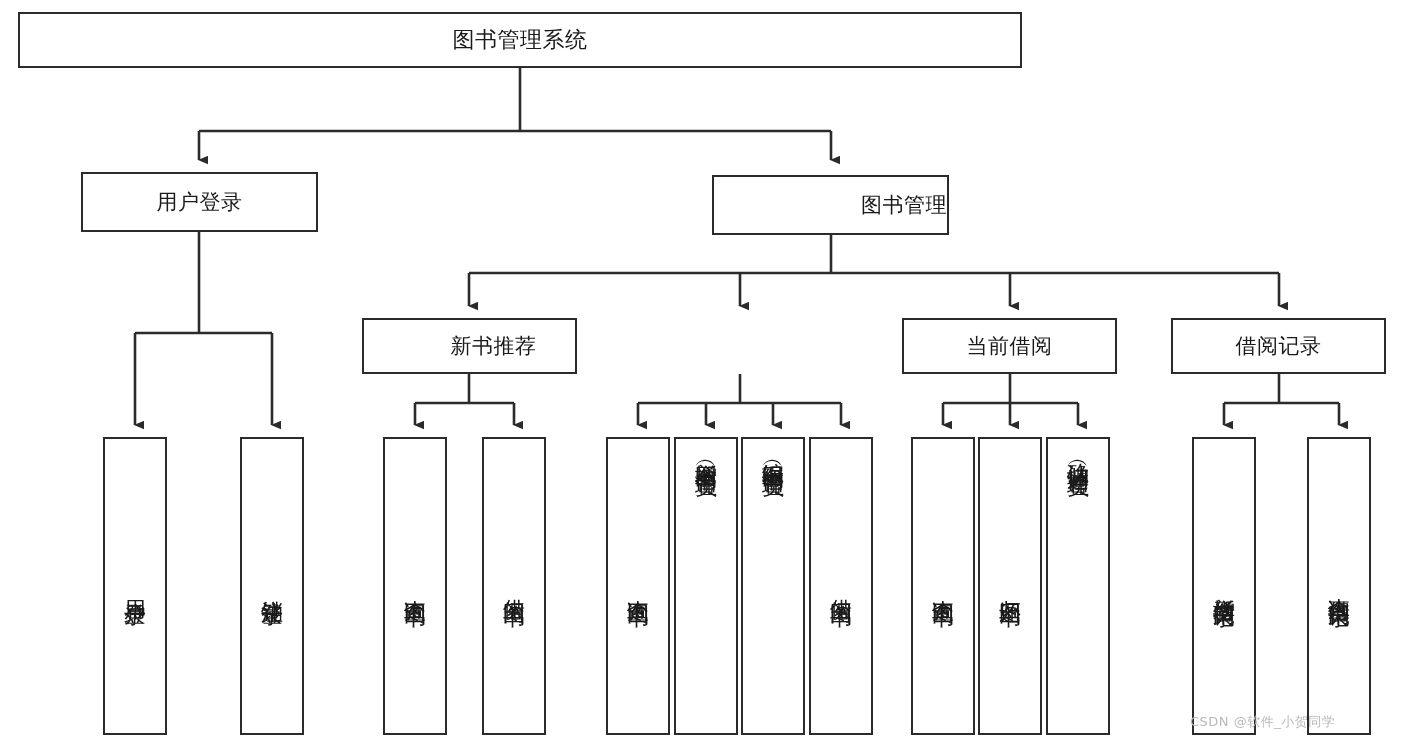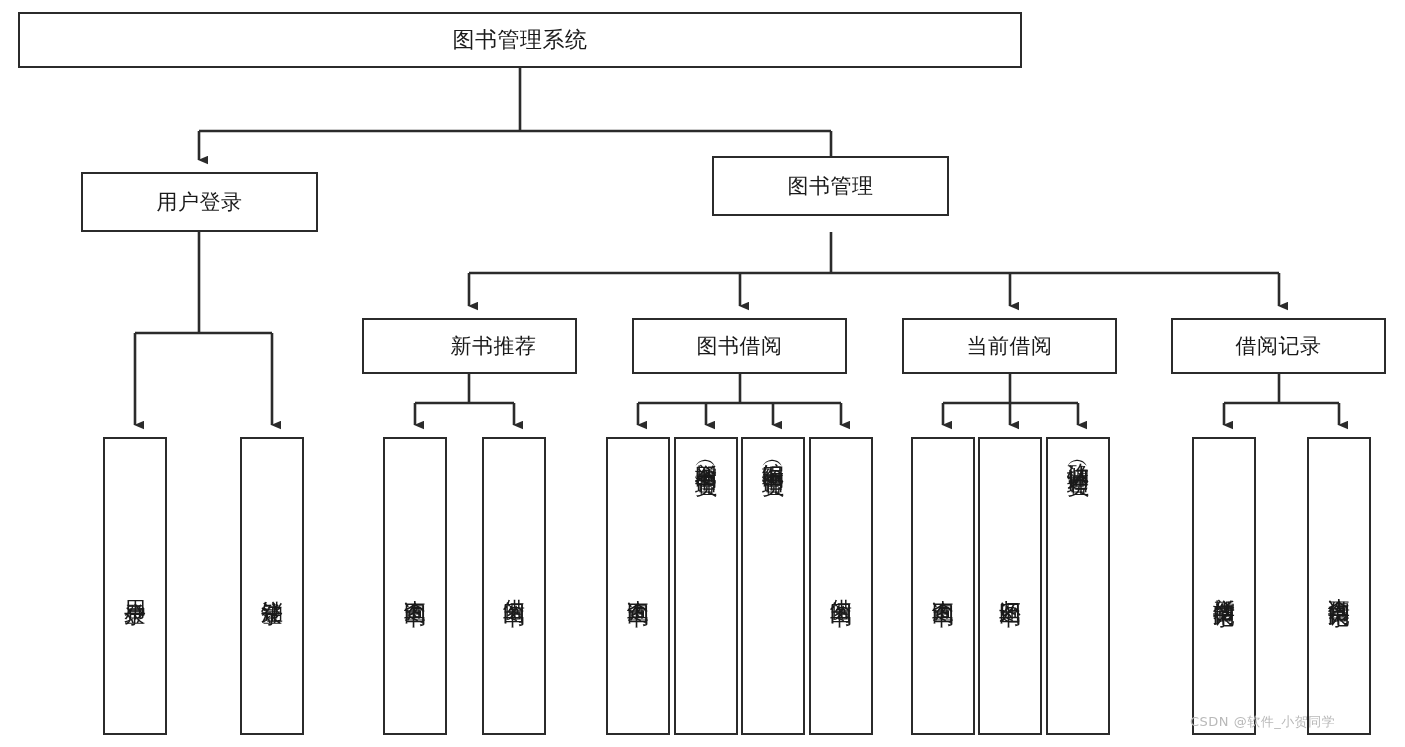--- a/index.html
+++ b/index.html
@@ -133,31 +133,28 @@
   </svg>
 
   <div class="node horiz root" style="left:18px; top:12px; width:1004px; height:56px;">
     <span class="label">图书管理系统</span>
   </div>
 
   <div class="node horiz" style="left:81px; top:172px; width:237px; height:60px;">
     <span class="label">用户登录</span>
   </div>
 
-  <div class="node horiz" style="left:712px; top:156px; width:237px; height:60px;">
+  <div class="node horiz" style="left:712px; top:175px; width:237px; height:60px;justify-content:flex-end;">
     <span class="label">图书管理</span>
   </div>
 
   <div class="node horiz" style="left:362px; top:318px; width:215px; height:56px;padding-left:48px;">
     <span class="label">新书推荐</span>
   </div>
 
-  <div class="node horiz" style="left:632px; top:318px; width:215px; height:56px;">
-    <span class="label">图书借阅</span>
-  </div>
 
   <div class="node horiz" style="left:1171px; top:318px; width:215px; height:56px;">
     <span class="label">借阅记录</span>
   </div>
 
   <div class="node horiz" style="left:902px; top:318px; width:215px; height:56px;">
     <span class="label">当前借阅</span>
   </div>
 
   <div class="node vert center" style="left:103px; top:437px; width:64px; height:298px;">

